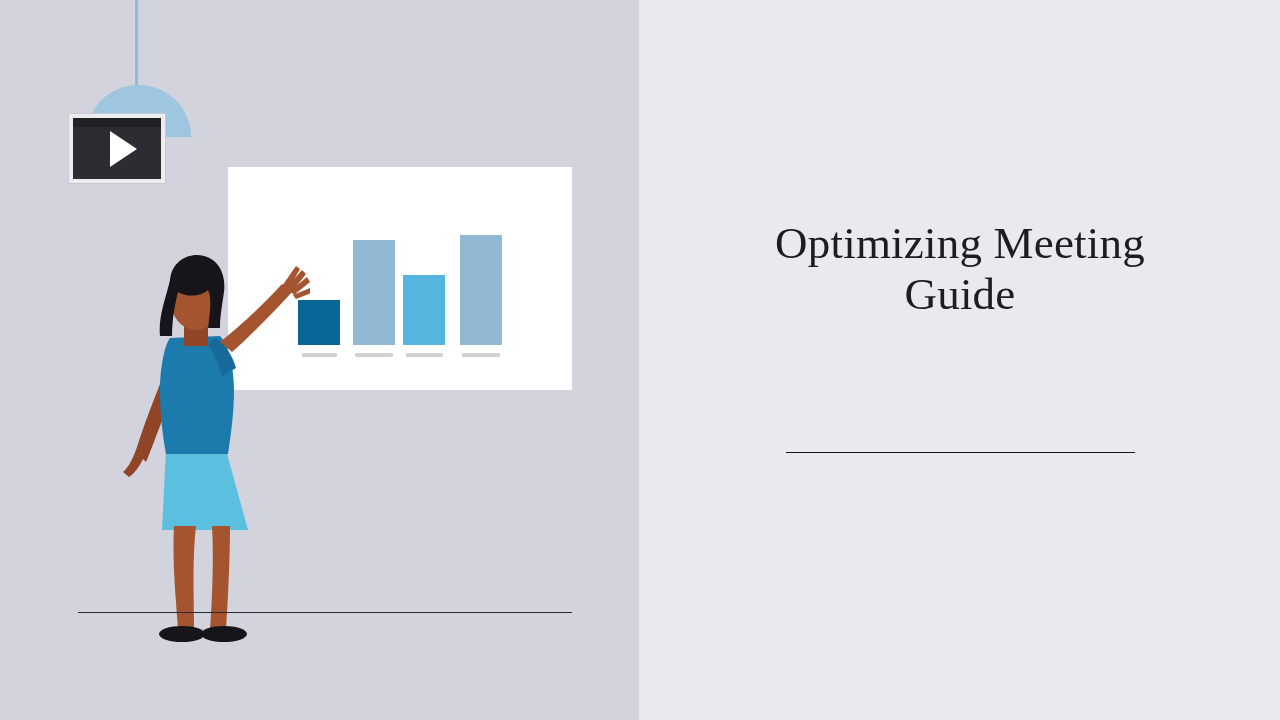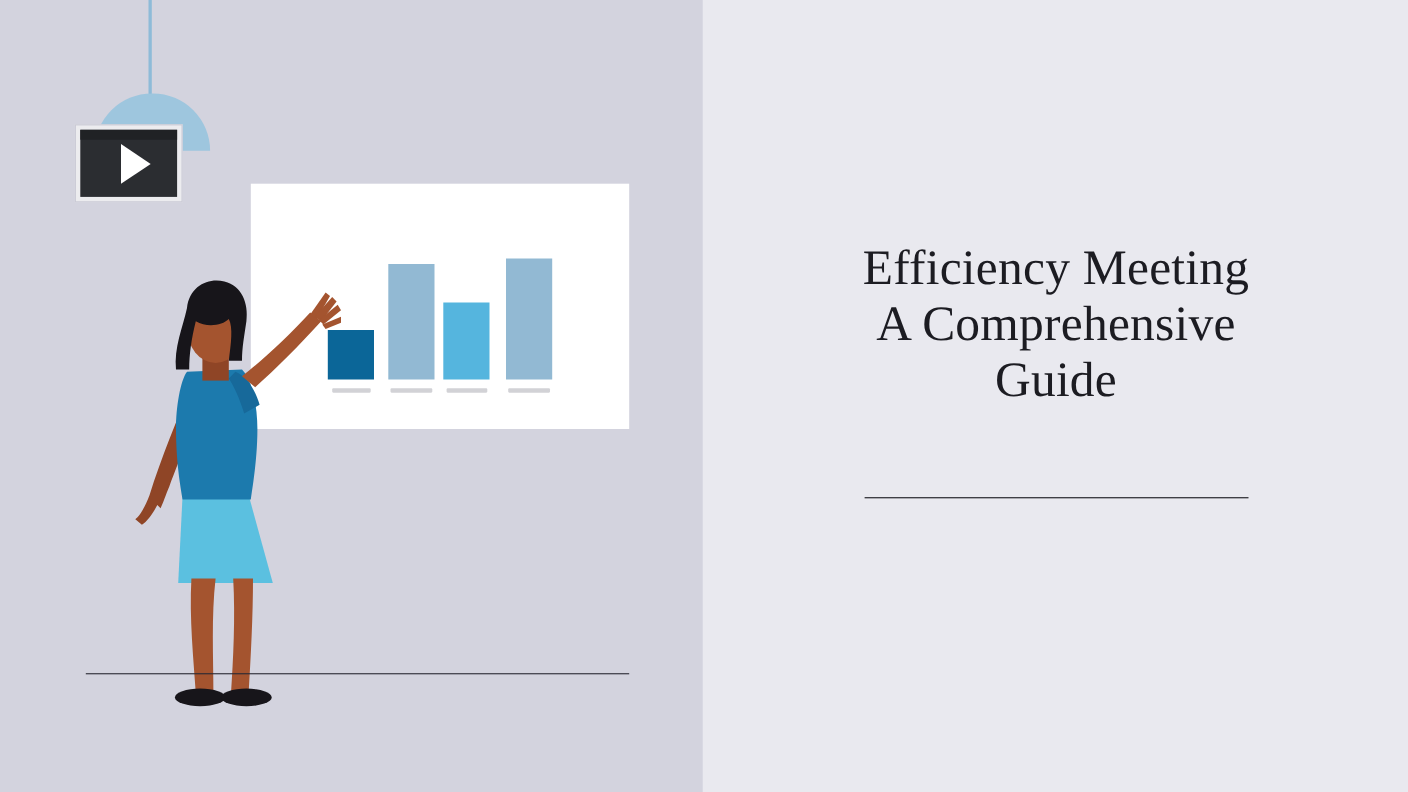--- a/index.html
+++ b/index.html
@@ -204,20 +204,19 @@
       <path d="M176 38 L192 20 L196 24 L182 42 Z"></path>
       <path d="M180 41 L197 27 L200 32 L184 45 Z"></path>
       <path d="M183 45 L200 38 L201 43 L186 49 Z"></path>
     </g>
   </svg>
 
   <div class="ground-line"></div>
 
   <div class="title-block">
     <h1 class="slide-title">
-      <span class="title-line">Efficiency Meeting</span>
-      <span class="title-line">A Comprehensive</span>
+      <span class="title-line">Optimizing Meeting</span>
       <span class="title-line">Guide</span>
     </h1>
   </div>
   <div class="title-rule"></div>
 
 </div>
 
 </body></html>

